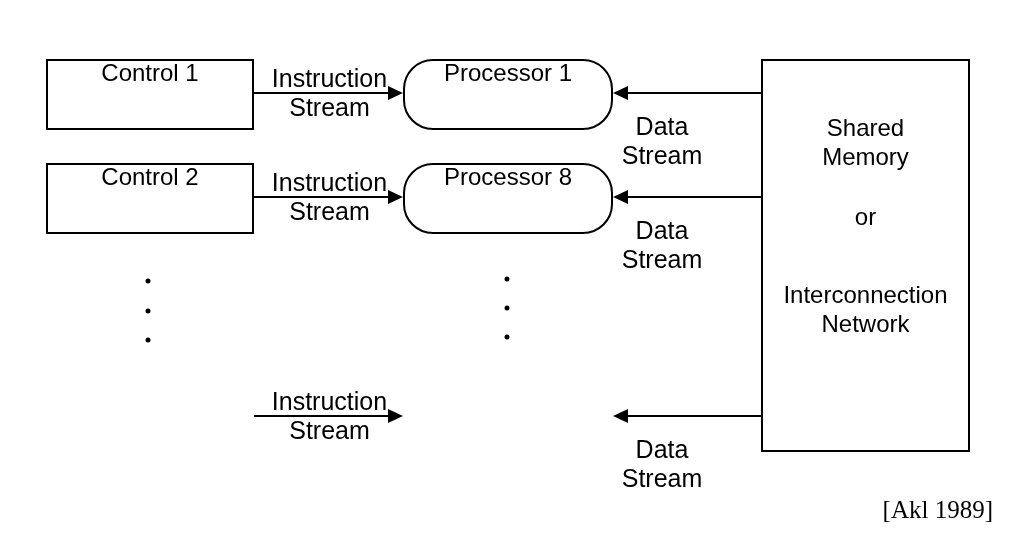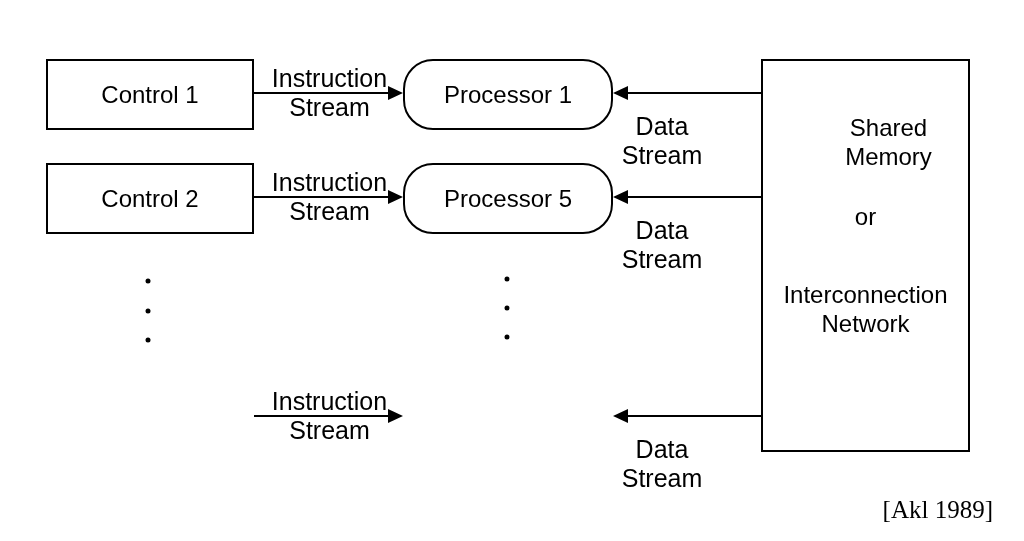--- a/index.html
+++ b/index.html
@@ -26,21 +26,21 @@
     top: 0;
     width: 1024px;
     height: 541px;
   }
   .box {
     position: absolute;
     box-sizing: border-box;
     border: 2px solid #000000;
     background: #ffffff;
     display: flex;
-    align-items: center;
+    align-items: flex-start;
     justify-content: center;
     font-size: 24px;
     line-height: 1;
     text-align: center;
   }
   .control-box {
     left: 46px;
     width: 208px;
     height: 71px;
   }
@@ -62,21 +62,21 @@
   }
   .memory-text {
     position: absolute;
     left: 0;
     width: 100%;
     text-align: center;
     font-size: 24px;
     line-height: 29px;
     white-space: pre-line;
   }
-  .memory-text.shared { top: 52px; padding-left: 23px; }
+  .memory-text.shared { top: 52px; }
   .memory-text.or { top: 141px; }
   .memory-text.interconnection { top: 199px; margin-top: 20px; }
   .stream-label {
     position: absolute;
     text-align: center;
     font-size: 25px;
     line-height: 29px;
     white-space: pre-line;
   }
   .instruction-label {
@@ -155,21 +155,21 @@
   </div>
   <div class="stream-label data-label label-row-1">Data
 Stream</div>
 
   <div class="box control-box row-2">
     <span>Control 2</span>
   </div>
   <div class="stream-label instruction-label label-row-2">Instruction
 Stream</div>
   <div class="box processor-box row-2">
-    <span>Processor 5</span>
+    <span>Processor 8</span>
   </div>
   <div class="stream-label data-label label-row-2">Data
 Stream</div>
 
   <div class="stream-label instruction-label label-row-n">Instruction
 Stream</div>
   <div class="stream-label data-label label-row-n">Data
 Stream</div>
 
   <div class="box memory-box">

